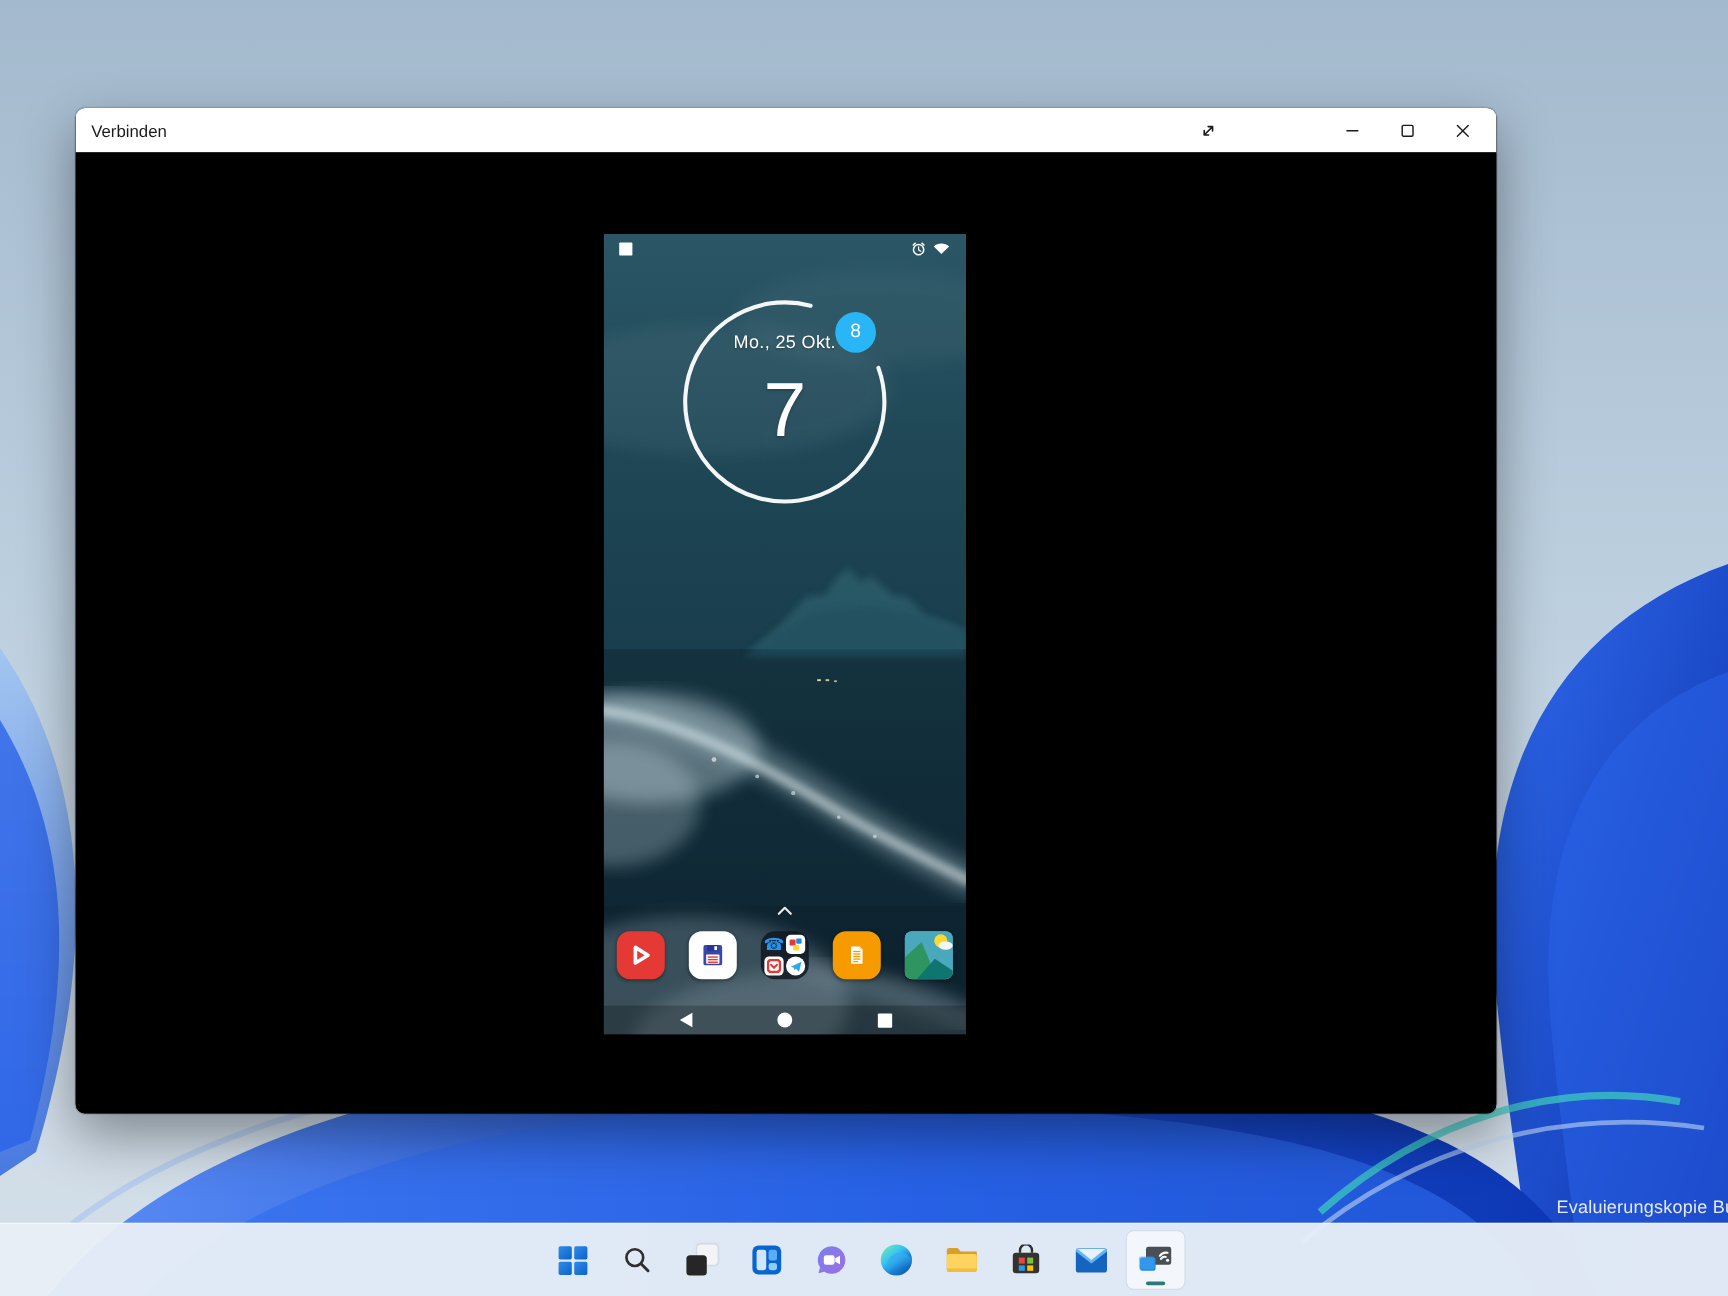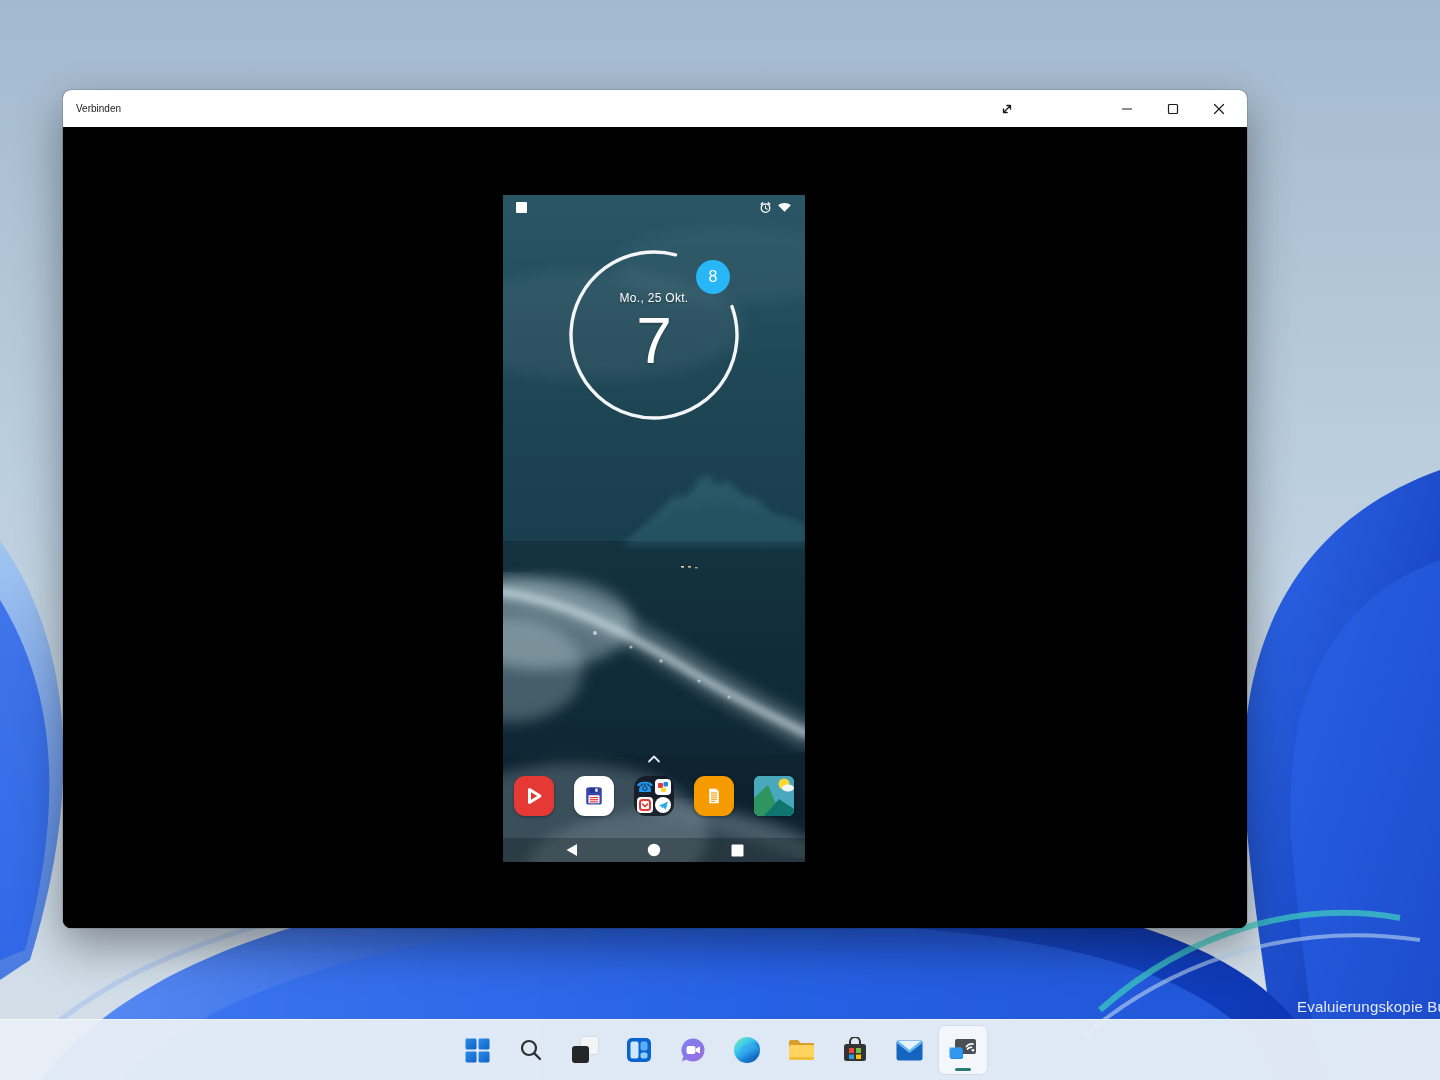--- a/index.html
+++ b/index.html
@@ -13,39 +13,39 @@
 
   
   .watermark { position:absolute; left:1297px; top:998px; white-space:nowrap;
                font-size:15px; color:rgba(255,255,255,0.88); letter-spacing:.2px; }
 
   
   .window { position:absolute; left:63px; top:90px; width:1184px; height:838px;
             border-radius:8px; box-shadow:0 18px 45px rgba(0,0,0,.38), 0 0 0 1px rgba(0,0,0,.12);
             overflow:hidden; background:#000; }
   .titlebar { height:37px; background:#ffffff; display:flex; align-items:center; position:relative; }
-  .titlebar .title { font-size:10px; color:#1b1b1b; padding-left:13px; flex:1; }
+  .titlebar .title { font-size:14px; color:#1b1b1b; padding-left:13px; flex:1; }
   .tbtn { width:46px; height:37px; border:none; background:transparent; display:flex;
           align-items:center; justify-content:center; cursor:default; }
   .tb-gap { width:74px; height:37px; }
   .tb-pad { width:5px; }
   .content { position:relative; width:100%; height:801px; background:#000; }
 
   
   .phone { position:absolute; left:440px; top:68px; width:302px; height:667px; overflow:hidden; }
   .phone-wall { position:absolute; left:0; top:0; }
 
   .statusbar { position:absolute; left:0; top:0; width:100%; height:24px;
                display:flex; align-items:center; padding:0 13px; }
   .notif-square { width:11px; height:11px; background:#fff; border-radius:1px; }
   .status-right { margin-left:auto; display:flex; align-items:center; gap:5px; }
 
   .clock-widget { position:absolute; left:41px; top:30px; width:220px; height:220px; }
-  .clock-date { position:absolute; left:0; top:66px; width:220px; text-align:center;
-                color:#fff; font-size:12px; letter-spacing:.3px;
+  .clock-date { position:absolute; left:0; top:52px; width:220px; text-align:center;
+                color:#fff; font-size:15px; letter-spacing:.3px;
                 text-shadow:0 1px 2px rgba(0,0,0,.35); }
   .clock-hour { position:absolute; left:0; top:78px; width:220px; text-align:center;
                 color:#fff; font-size:64px; font-weight:300; line-height:1.2;
                 text-shadow:0 1px 3px rgba(0,0,0,.3); }
   .clock-badge { position:absolute; left:152px; top:35px; width:34px; height:34px;
                  border-radius:50%; background:#29b6f6; color:#fff; font-size:16px;
                  display:flex; align-items:center; justify-content:center; }
 
   .drawer-chevron { position:absolute; left:0; top:560px; width:100%; display:flex; justify-content:center; }
 

